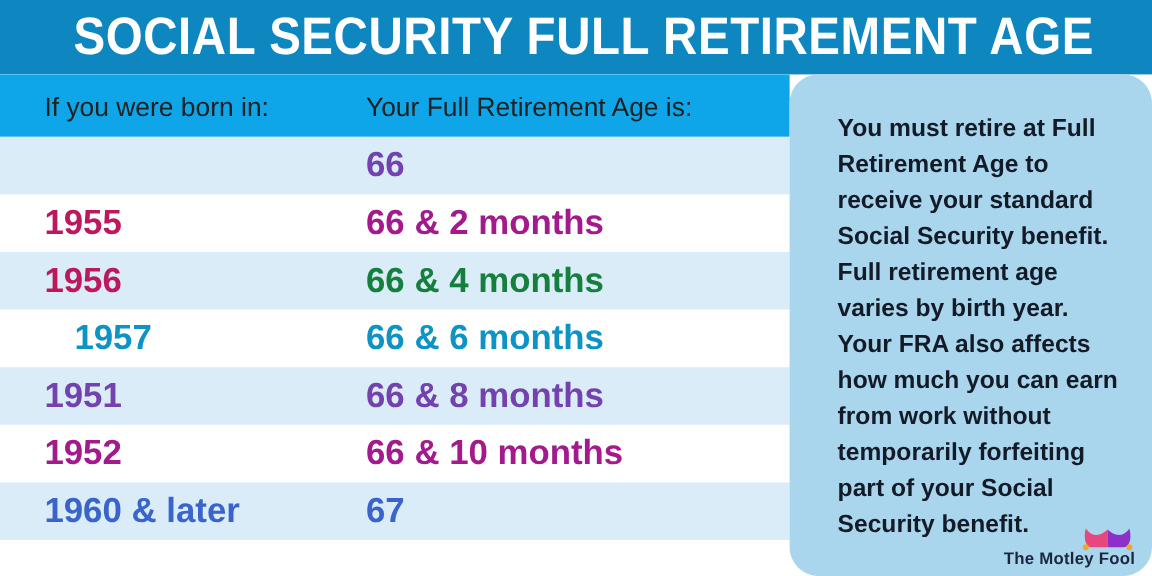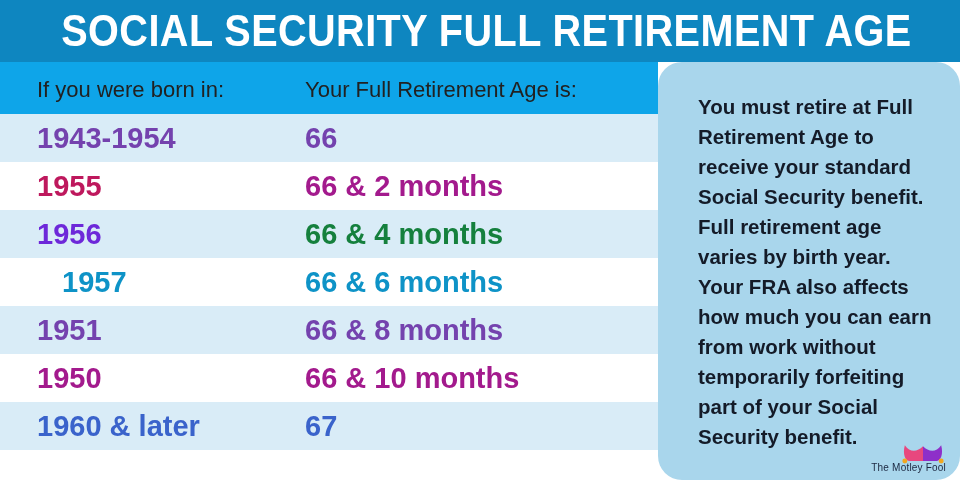--- a/index.html
+++ b/index.html
@@ -45,61 +45,60 @@
     position: absolute; top: 30px; left: 40px; width: 250px;
     font-size: 20.5px; font-weight: bold; color: var(--panel_text);
     line-height: 30px; white-space: pre-line;
   }
   .brand {
     position: absolute; right: 14px; bottom: 7px;
     display: flex; flex-direction: column; align-items: flex-end;
   }
   .hat { display: block; margin-bottom: -3px; margin-right: 1px; }
   .brand-name {
-    font-size: 10px; font-weight: normal; color: var(--brand_text);
+    font-size: 14px; font-weight: bold; color: var(--brand_text);
     letter-spacing: 0.2px; white-space: nowrap;
   }
 </style>
 </head>
 <body>
 
 <div class="canvas">
 
   <header class="titlebar">
     <h1 class="title">SOCIAL SECURITY FULL RETIREMENT AGE</h1>
   </header>
 
   <section class="table">
     <div class="thead">
       <span class="th col1">If you were born in:</span>
       <span class="th col2">Your Full Retirement Age is:</span>
     </div>
 
     <div class="row stripe">
-      <span class="cell col1" style="color: rgb(116, 66, 174);">1943-1954</span>
       <span class="cell col2" style="color: rgb(116, 66, 174);">66</span>
     </div>
     <div class="row">
       <span class="cell col1" style="color: #be185d;">1955</span>
       <span class="cell col2" style="color: rgb(163, 26, 141);">66 &amp; 2 months</span>
     </div>
     <div class="row stripe">
-      <span class="cell col1" style="color: #6d28d9;">1956</span>
+      <span class="cell col1" style="color: #be185d;">1956</span>
       <span class="cell col2" style="color: #15803d;">66 &amp; 4 months</span>
     </div>
     <div class="row">
       <span class="cell col1" style="color: rgb(14, 147, 199); margin-left: 25px;">1957</span>
       <span class="cell col2" style="color: rgb(14, 147, 199);">66 &amp; 6 months</span>
     </div>
     <div class="row stripe">
       <span class="cell col1" style="color: rgb(116, 66, 174);">1951</span>
       <span class="cell col2" style="color: rgb(116, 66, 174);">66 &amp; 8 months</span>
     </div>
     <div class="row">
-      <span class="cell col1" style="color: rgb(163, 26, 141);">1950</span>
+      <span class="cell col1" style="color: rgb(163, 26, 141);">1952</span>
       <span class="cell col2" style="color: rgb(163, 26, 141);">66 &amp; 10 months</span>
     </div>
     <div class="row stripe">
       <span class="cell col1" style="color: rgb(58, 99, 203);">1960 &amp; later</span>
       <span class="cell col2" style="color: rgb(58, 99, 203);">67</span>
     </div>
   </section>
 
   <aside class="panel">
     <p class="panel-text">You must retire at Full

